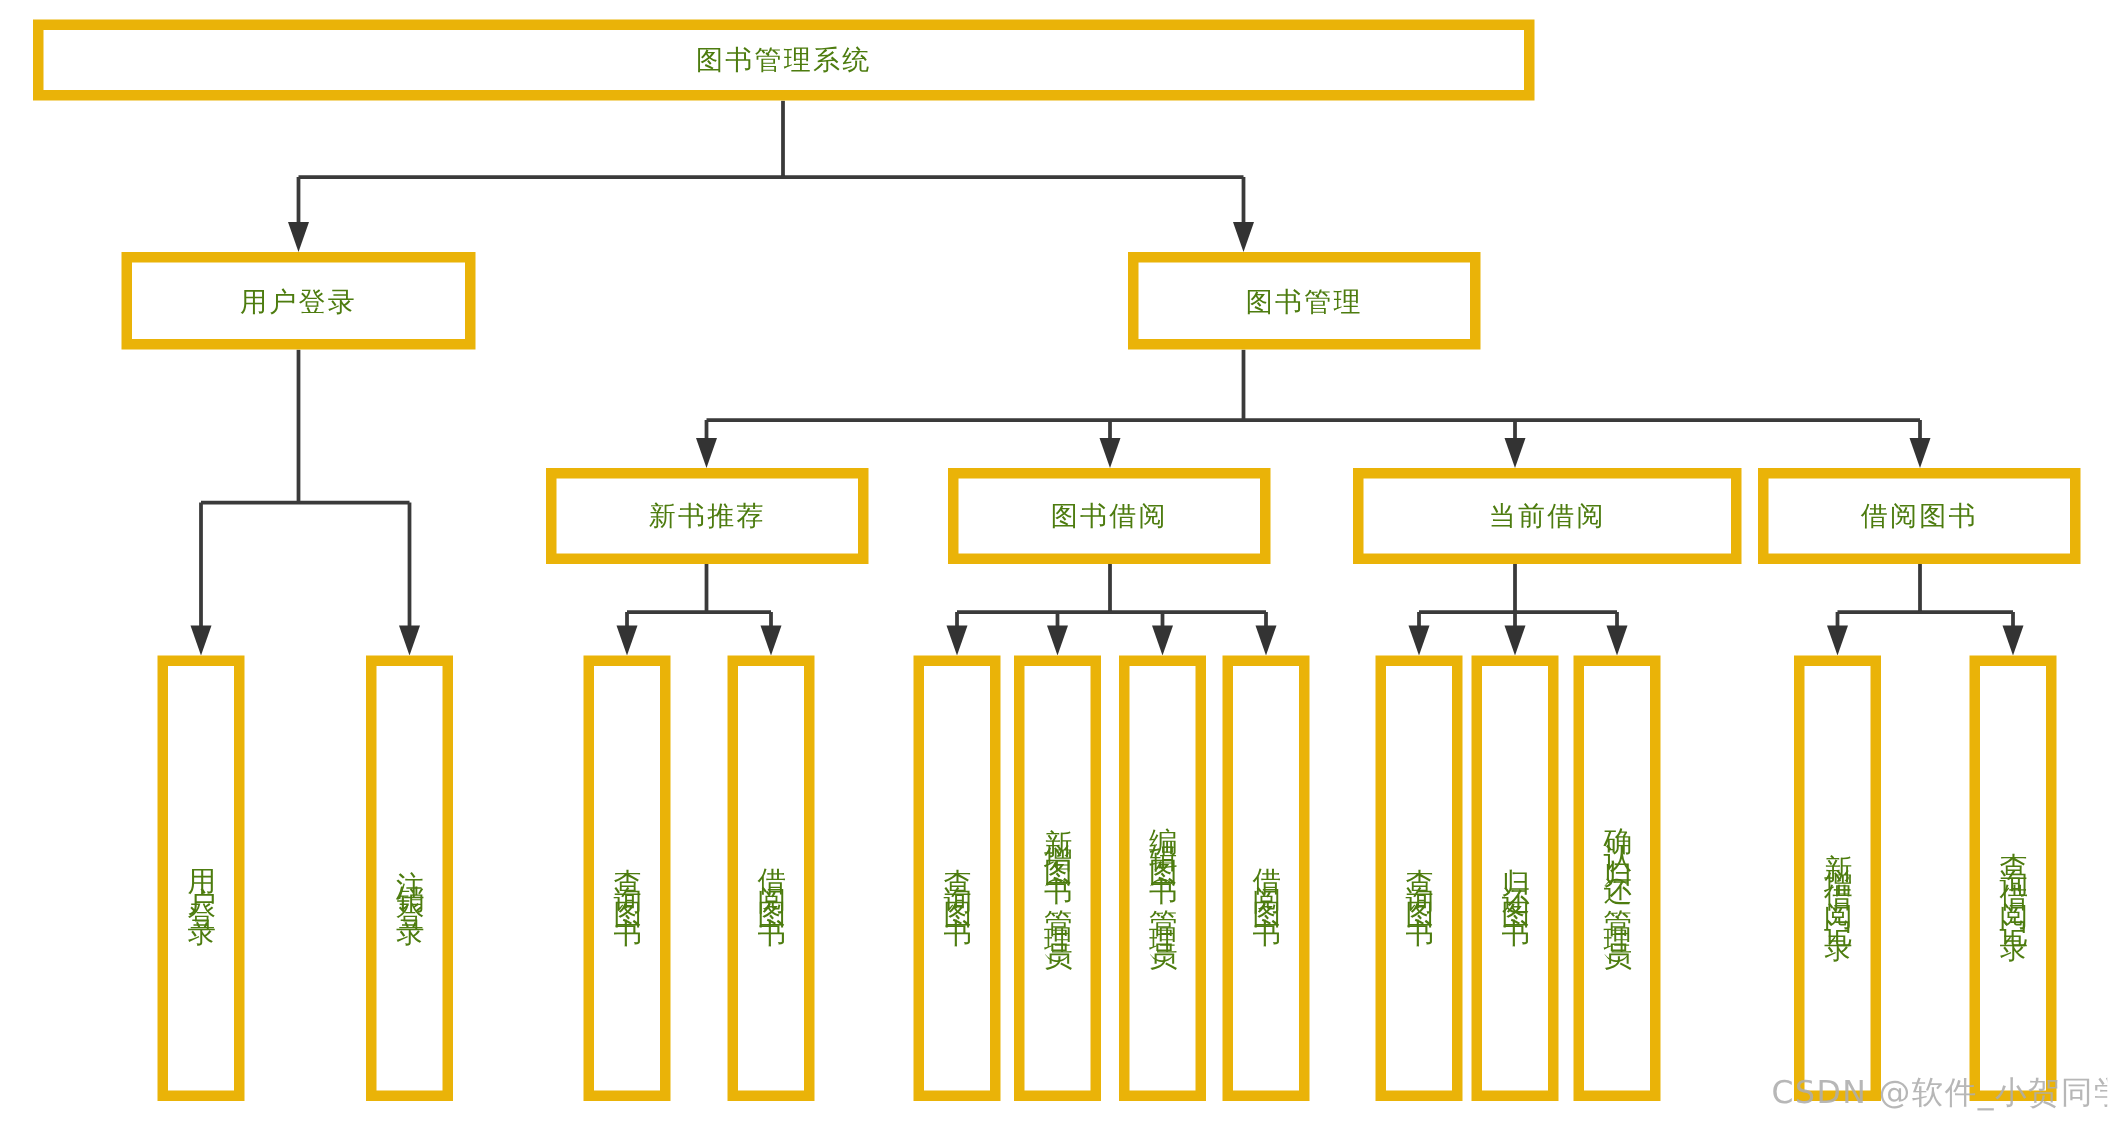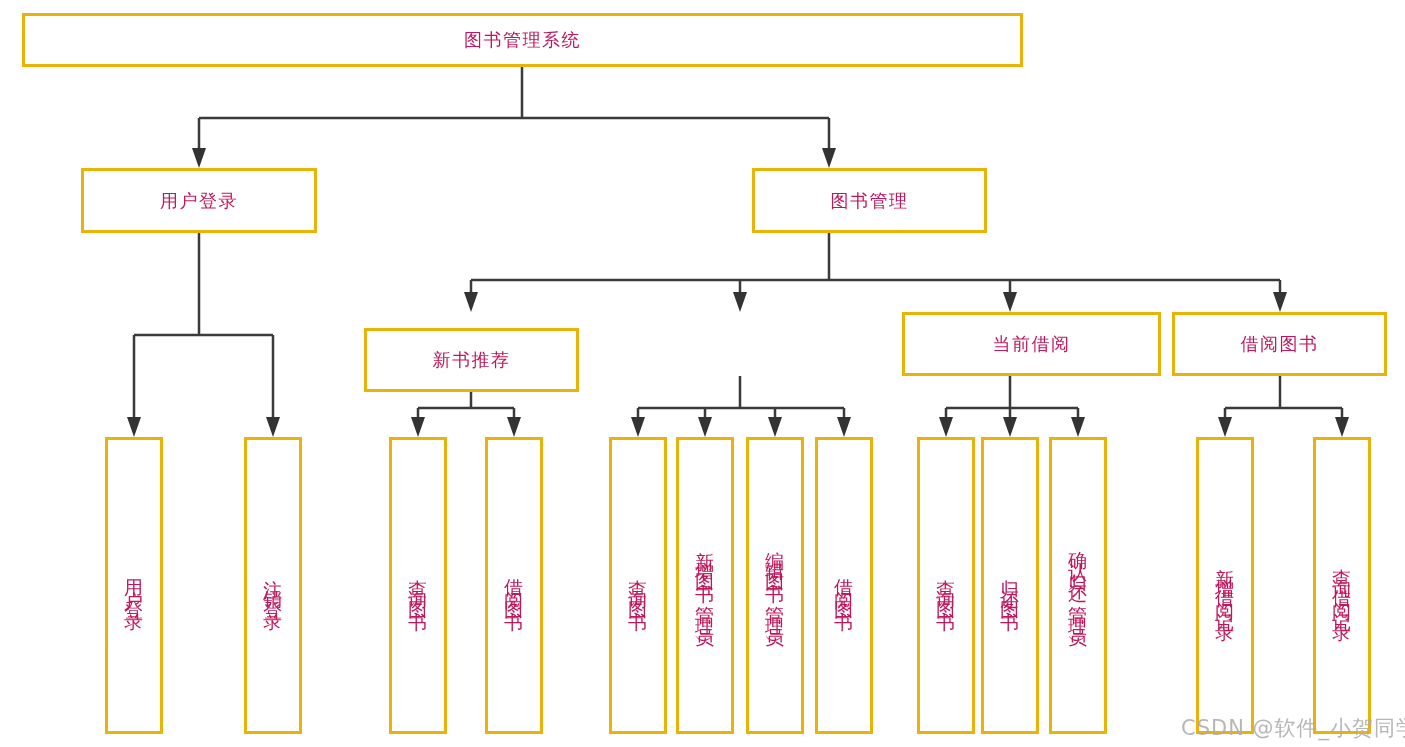--- a/index.html
+++ b/index.html
@@ -13,25 +13,25 @@
   }
   #wires {
     position: absolute;
     left: 0; top: 0;
     width: 1405px; height: 747px;
   }
   .box {
     position: absolute;
     box-sizing: border-box;
     background: #ffffff;
-    border: 3px solid #eab308;
+    border: 7px solid #eab308;
     display: flex;
     align-items: center;
     justify-content: center;
-    color: #be185d;
+    color: #4d7c0f;
     white-space: nowrap;
   }
   .h {
     font-size: 18px;
     letter-spacing: 1.5px;
   }
   .v {
     writing-mode: vertical-rl;
     text-orientation: mixed;
     font-size: 19px;
@@ -109,21 +109,22 @@
       <polygon points="1218,417 1232,417 1225,437"></polygon>
       <polygon points="1335,417 1349,417 1342,437"></polygon>
     </g>
   </svg>
 
   <div class="box h" style="left:22px; top:13px; width:1001px; height:54px;">图书管理系统</div>
 
   <div class="box h" style="left:81px; top:168px; width:236px; height:65px;">用户登录</div>
   <div class="box h" style="left:752px; top:168px; width:235px; height:65px;">图书管理</div>
 
-  <div class="box h" style="left:364px; top:312px; width:215px; height:64px;margin-top:16px;">新书推荐</div>
+  <div class="box h" style="left:364px; top:312px; width:215px; height:64px;">新书推荐</div>
+  <div class="box h" style="left:632px; top:312px; width:215px; height:64px;">图书借阅</div>
   <div class="box h" style="left:902px; top:312px; width:259px; height:64px;">当前借阅</div>
   <div class="box h" style="left:1172px; top:312px; width:215px; height:64px;">借阅图书</div>
 
   <div class="box v" style="left:105px; top:437px; width:58px; height:297px;">用户登录</div>
   <div class="box v" style="left:244px; top:437px; width:58px; height:297px;">注销登录</div>
 
   <div class="box v" style="left:389px; top:437px; width:58px; height:297px;">查询图书</div>
   <div class="box v" style="left:485px; top:437px; width:58px; height:297px;">借阅图书</div>
 
   <div class="box v" style="left:609px; top:437px; width:58px; height:297px;">查询图书</div>

